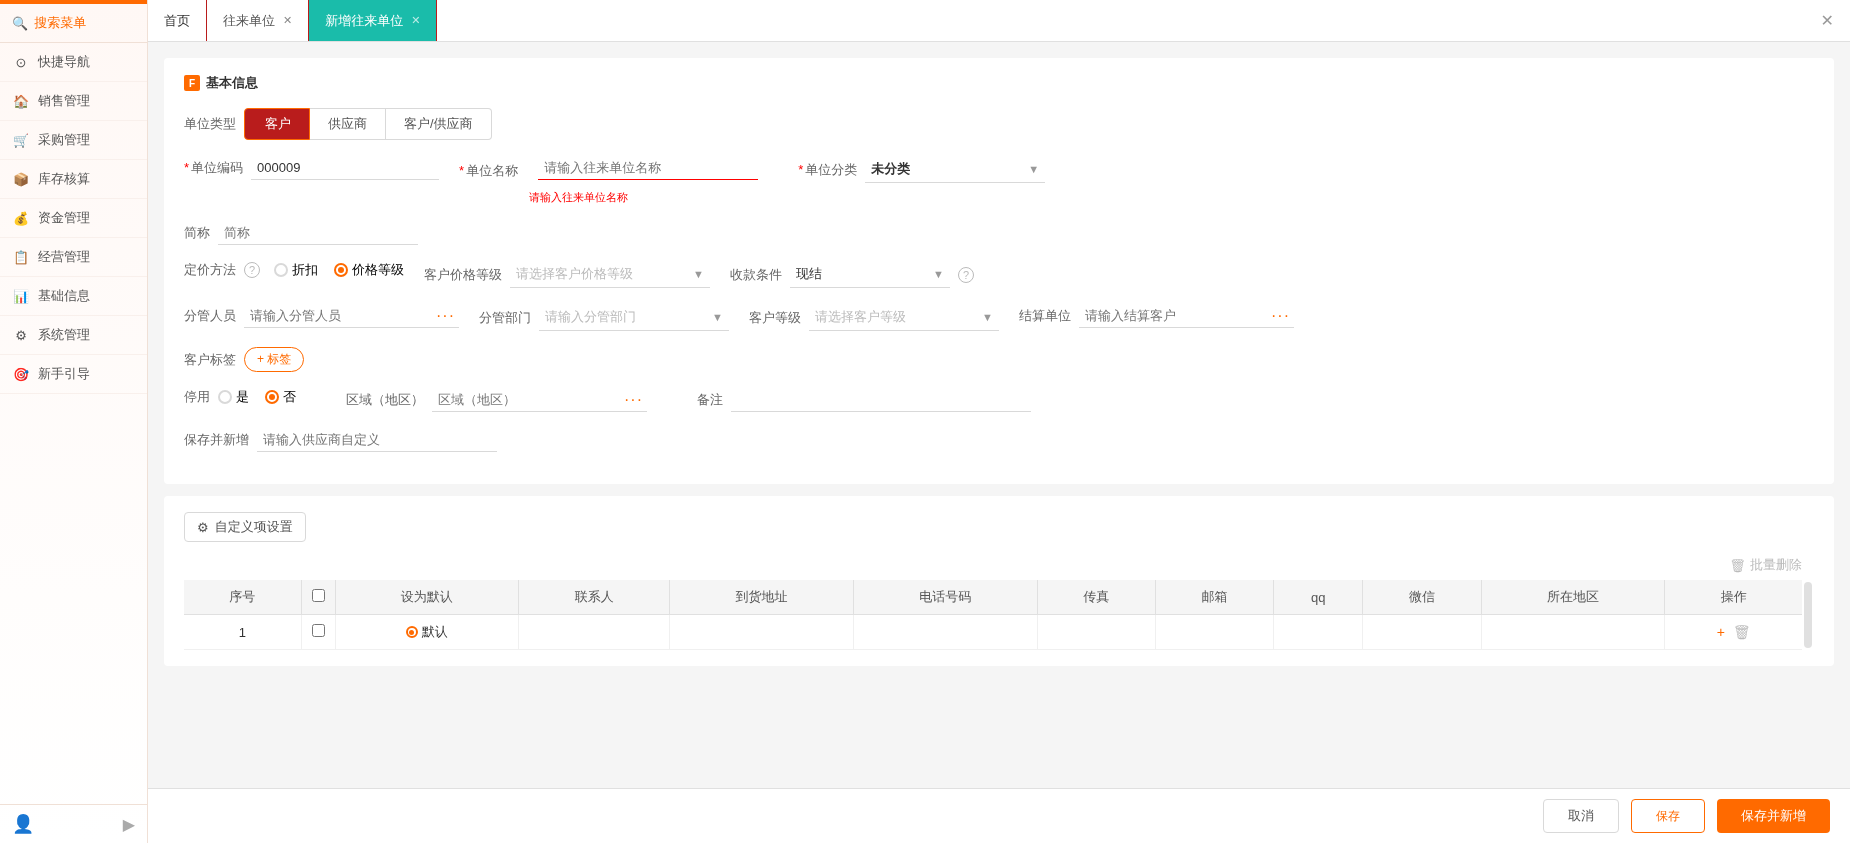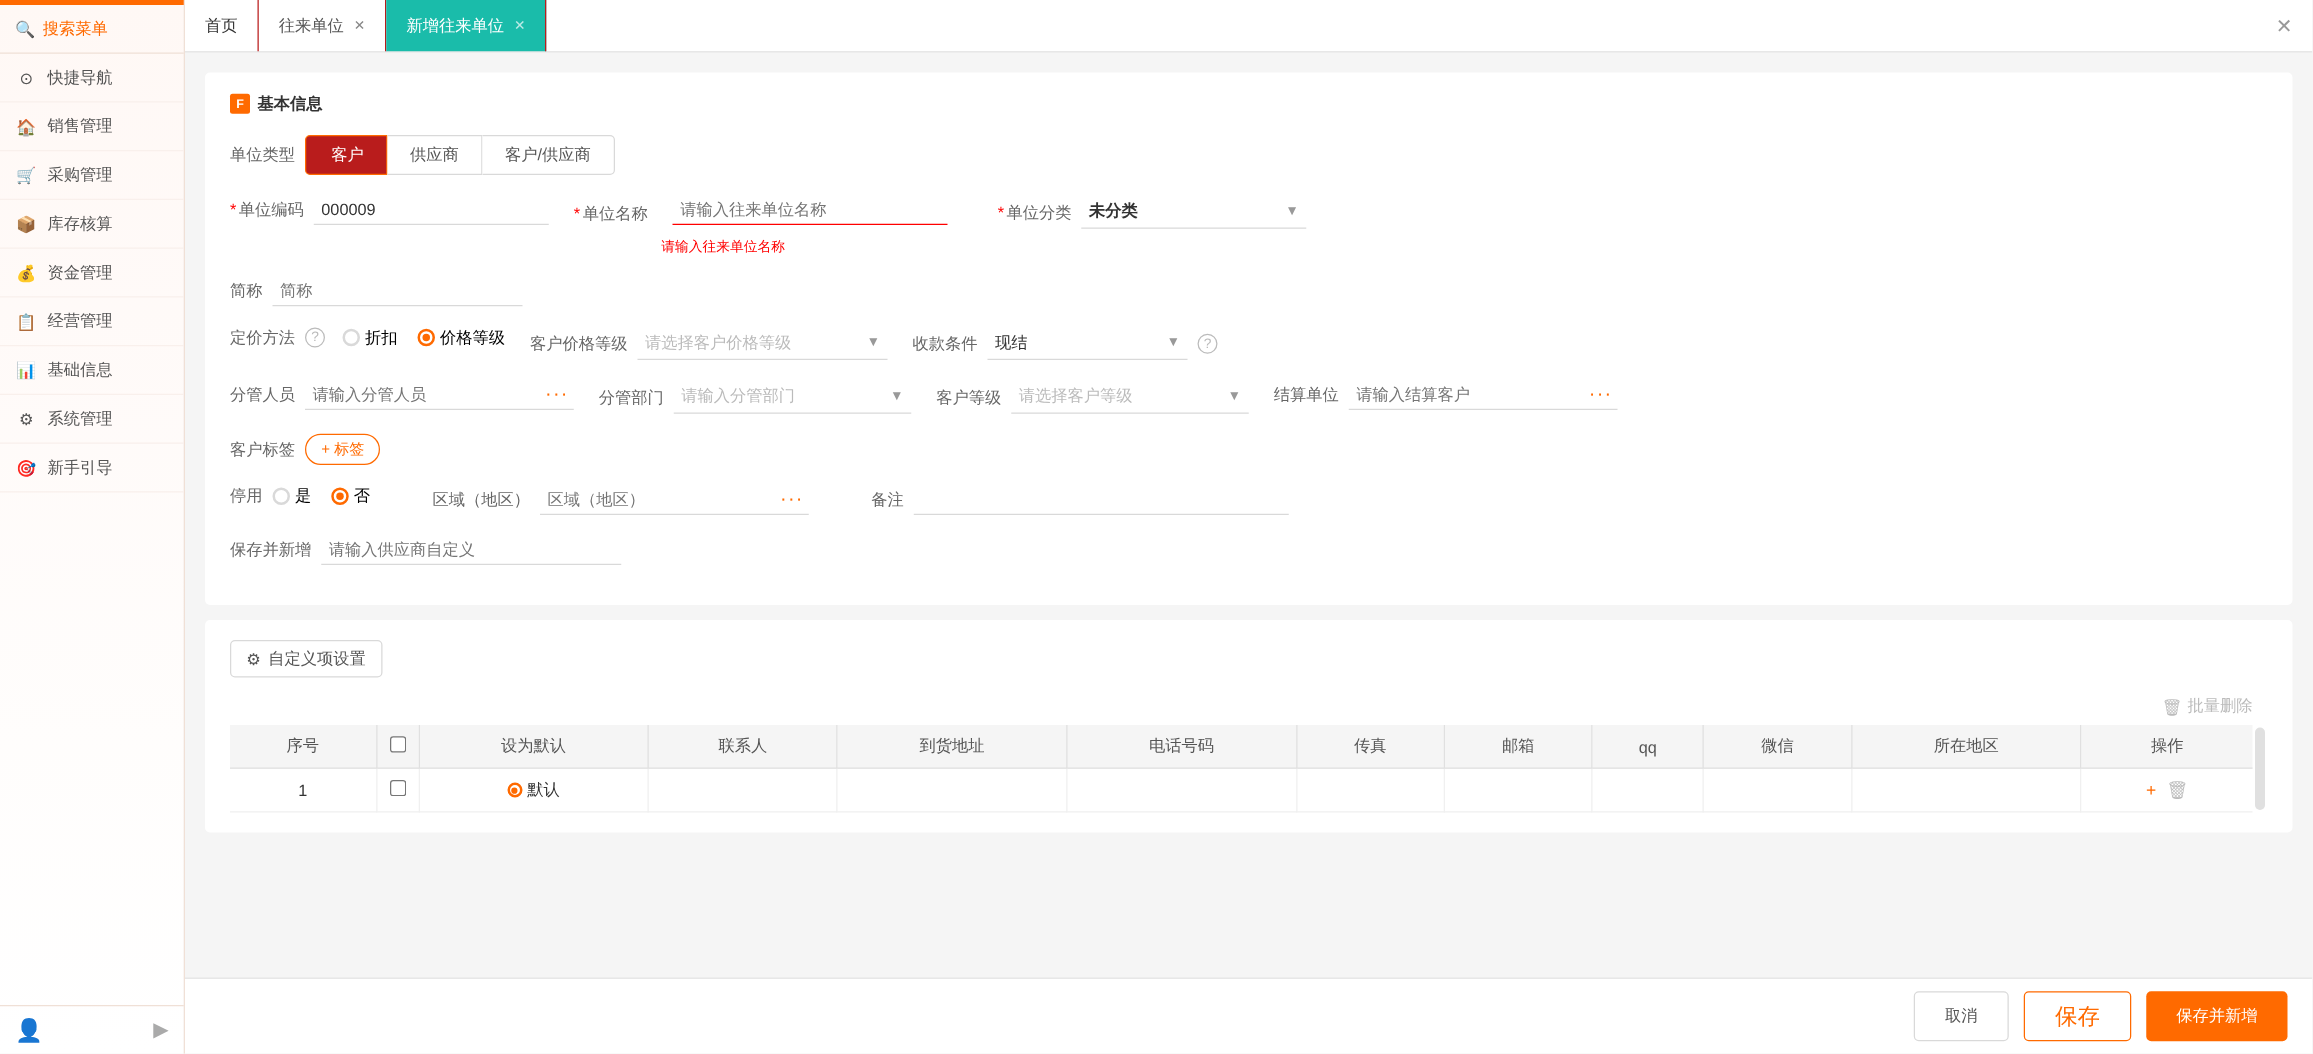--- a/index.html
+++ b/index.html
@@ -371,21 +371,21 @@
       cursor: pointer;
       font-size: 13px;
     }
     .btn-save {
       padding: 7px 24px;
       border: none;
       background: #fff;
       color: #ff6a00;
       border-radius: 4px;
       cursor: pointer;
-      font-size: 18px;
+      font-size: 12px;
       border: 1px solid #ff6a00;
     }
     .btn-save-new {
       padding: 7px 24px;
       border: none;
       background: #ff6a00;
       color: #fff;
       border-radius: 4px;
       cursor: pointer;
       font-size: 13px;

